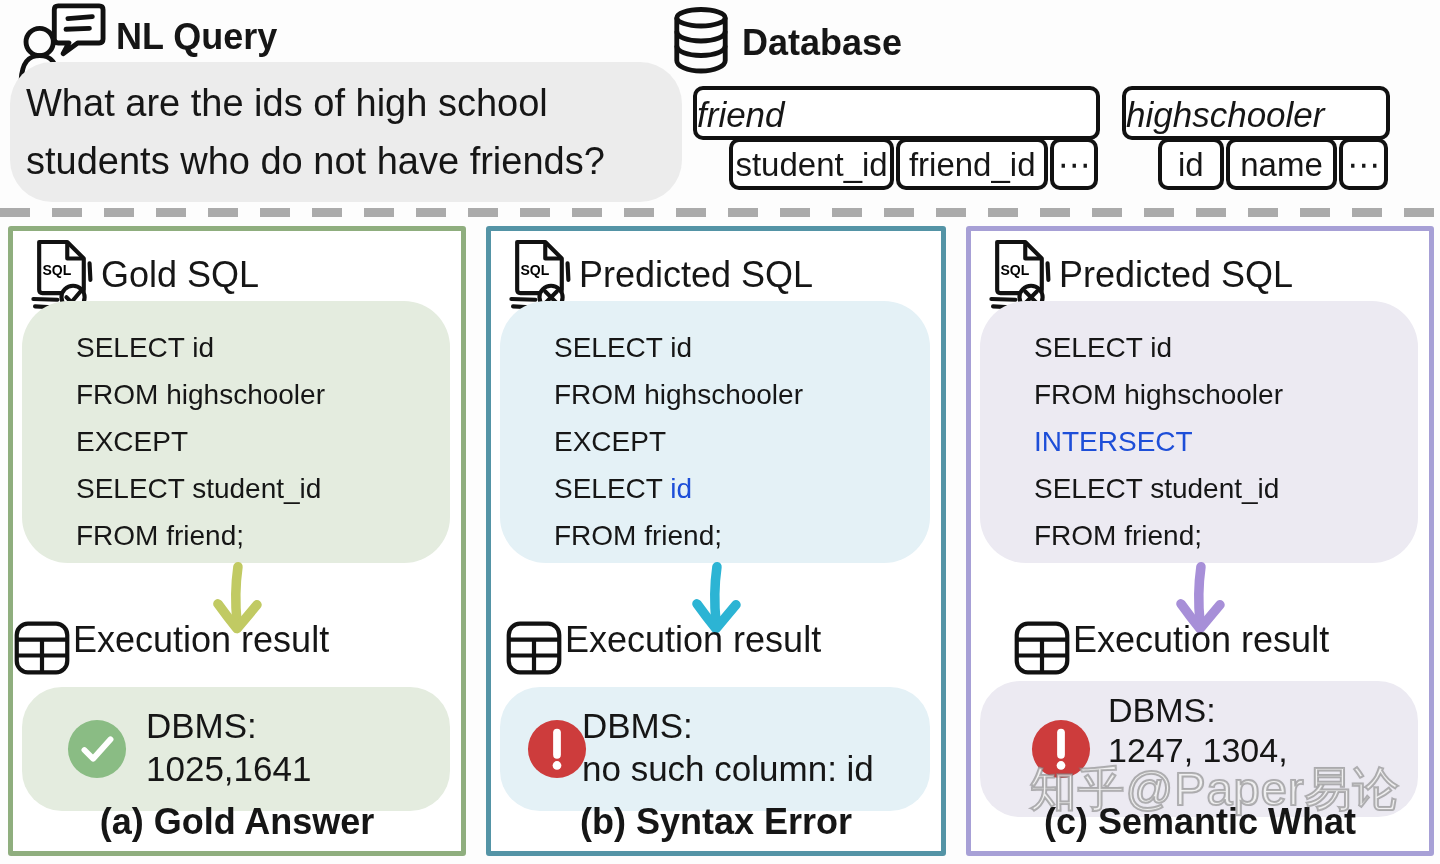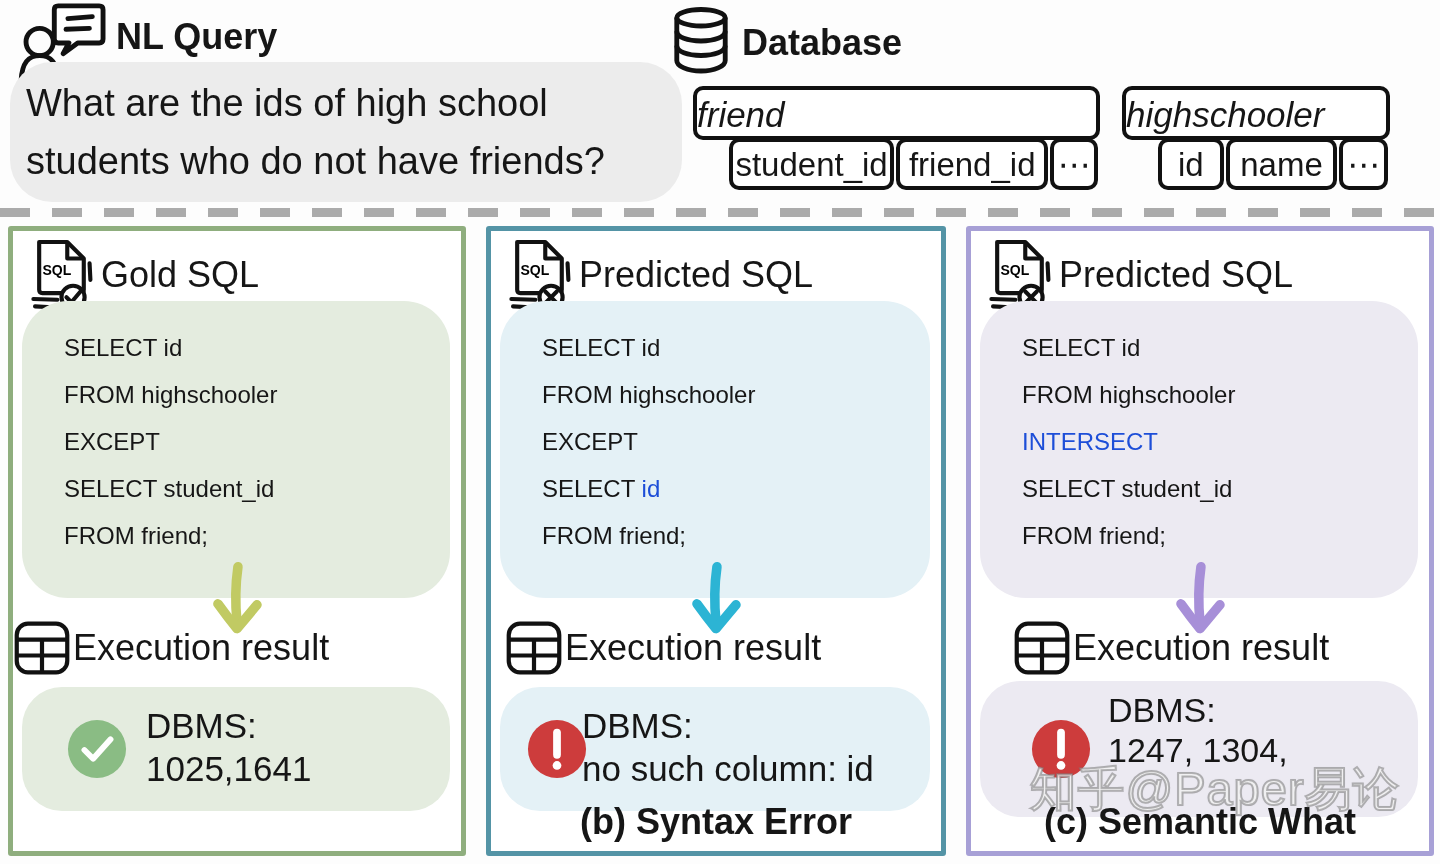--- a/index.html
+++ b/index.html
@@ -34,31 +34,31 @@
 
   
   .panel{position:absolute;top:226px;height:630px;background:#fff;box-sizing:border-box;border-radius:3px;}
   .p0{left:8px;width:458px;border:5px solid #8fae7e;}
   .p1{left:486px;width:460px;border:5px solid #5494a6;}
   .p2{left:966px;width:468px;border:5px solid #a7a0d6;}
 
   .panel-head{position:absolute;top:6px;left:8px;display:flex;align-items:center;}
   .panel-title{font-size:36px;font-weight:500;margin-left:4px;}
 
-  .sql-bubble{position:absolute;top:70px;left:9px;right:11px;height:297px;border-radius:46px;
-              padding:23px 0 0 42px;box-sizing:border-box;
-              font-size:24px;font-weight:500;line-height:47px;}
+  .sql-bubble{position:absolute;top:70px;left:9px;right:11px;height:262px;border-radius:46px;
+              padding:23px 0 0 54px;box-sizing:border-box;
+              font-size:28px;font-weight:500;line-height:47px;}
   .p0 .sql-bubble{background:#e4ecdf;}
   .p1 .sql-bubble{background:#e4f1f6;}
   .p2 .sql-bubble{background:#eceaf2;}
   .sql-red{color:#1d4ed8;}
 
   .arrow{position:absolute;top:330px;left:50%;margin-left:-29px;}
 
-  .exec-row{position:absolute;top:388px;left:0;display:flex;align-items:center;}
+  .exec-row{position:absolute;top:388px;left:0;display:flex;align-items:flex-start;}
   .p1 .exec-row{left:14px;} .p2 .exec-row{left:42px;}
   .exec-label{font-size:36px;font-weight:500;margin-left:2px;}
 
   .result-bubble{position:absolute;top:456px;left:9px;right:11px;height:124px;border-radius:40px;}
   .p0 .result-bubble{background:#e4ecdf;}
   .p1 .result-bubble{background:#e4f1f6;}
   .p2 .result-bubble{background:#eceaf2;top:450px;height:136px;}
   .status-icon{position:absolute;top:50%;transform:translateY(-50%);}
   .p0 .status-icon{left:44px;} .p1 .status-icon{left:26px;} .p2 .status-icon{left:50px;}
   .result-text{font-size:35px;font-weight:500;line-height:43px;padding-top:17px;}
@@ -168,20 +168,21 @@
       <svg viewBox="0 0 64 64" width="62" height="62">
         <circle cx="32" cy="32" r="30" fill="#8abc84"></circle>
         <path d="M19 33 L28 42 L46 22" stroke="#fff" stroke-width="6" fill="none" stroke-linecap="round" stroke-linejoin="round"></path>
       </svg>
     </span>
     <div class="result-text">
       <div>DBMS:</div>
       <div>1025,1641</div>
     </div>
   </div>
+  <div class="caption">(a) Gold Answer</div>
 </div>
 
 <div class="panel p1">
   <div class="panel-head">
     <span>
       <svg viewBox="0 0 92 92" width="76" height="76">
         <path d="M22 6 H56 L76 26 V64 Q76 68 72 68 H26 Q22 68 22 64 Z" fill="#fff" stroke="#111" stroke-width="5" stroke-linejoin="round"></path>
         <path d="M56 6 L56 26 L76 26" fill="none" stroke="#111" stroke-width="5" stroke-linejoin="round"></path>
         <text x="26" y="46" font-size="17" font-weight="700" font-family="Liberation Sans,sans-serif">SQL</text>
         <line x1="15" y1="75" x2="44" y2="76" stroke="#111" stroke-width="5" stroke-linecap="round"></line>

